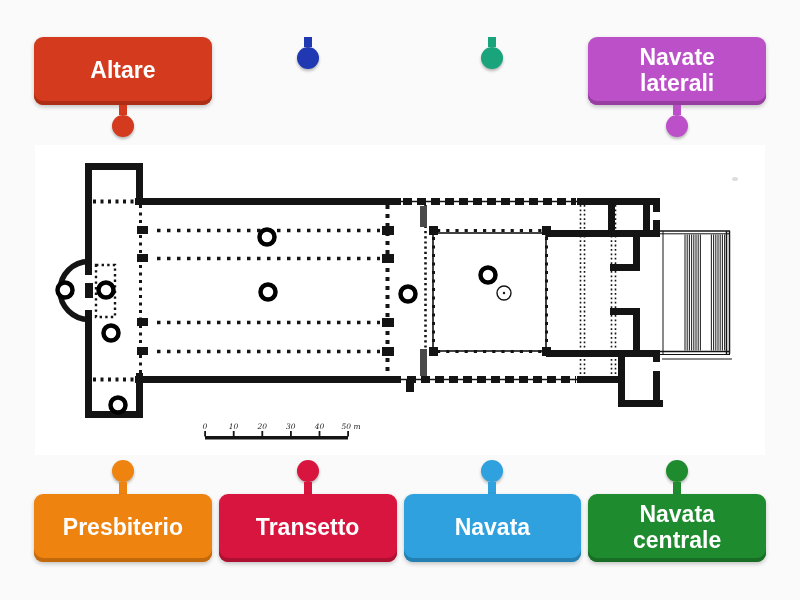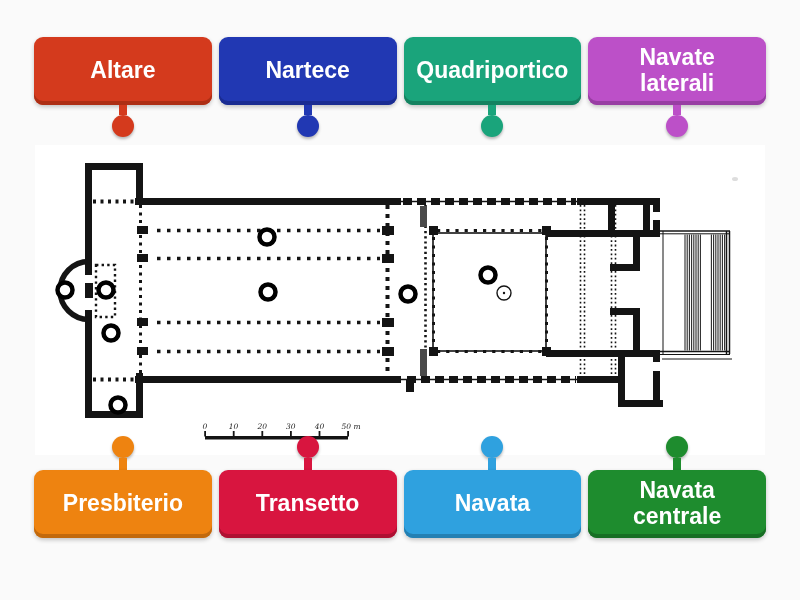--- a/index.html
+++ b/index.html
@@ -11,21 +11,21 @@
     position:relative;overflow:hidden;
   }
   .stage{position:absolute;inset:0;width:800px;height:600px;text-decoration:underline;}
 
   
   .label-row{
     position:absolute;left:34px;right:34px;
     display:flex;gap:7px;
   }
   .label-row.top{top:37px;}
-  .label-row.bottom{top:436px;}
+  .label-row.bottom{top:460px;}
   .label{
     flex:1;display:flex;flex-direction:column;align-items:center;
   }
   .chip{
     width:100%;height:68px;box-sizing:border-box;
     border-radius:9px;
     background:var(--c,#888);
     box-shadow: inset 0 -4px 0 var(--cd,rgba(0,0,0,.2)), 0 2px 4px rgba(0,0,0,.22);
     display:flex;align-items:center;justify-content:center;
     color:#fff;font-weight:bold;font-size:23px;line-height:1.12;
@@ -62,30 +62,24 @@
 
   <div class="label-row top">
     <div class="label" style="--c: #d43a1d; --cd: #ad2e14;">
       <div class="chip">
           <span class="txt">Altare</span>
         </div>
       <div class="stem"></div>
       <div class="pin"></div>
     </div>
     <div class="label" style="--c: #2138b3; --cd: #1a2c92;">
-      <div class="chip">
-          <span class="txt">Nartece</span>
-        </div>
       <div class="stem"></div>
       <div class="pin"></div>
     </div>
     <div class="label" style="--c: #1aa47b; --cd: #148260;">
-      <div class="chip">
-          <span class="txt">Quadriportico</span>
-        </div>
       <div class="stem"></div>
       <div class="pin"></div>
     </div>
     <div class="label" style="--c: #bc50c8; --cd: #983ea3;">
       <div class="chip two">
           <span class="txt">Navate laterali</span>
         </div>
       <div class="stem"></div>
       <div class="pin"></div>
     </div>

